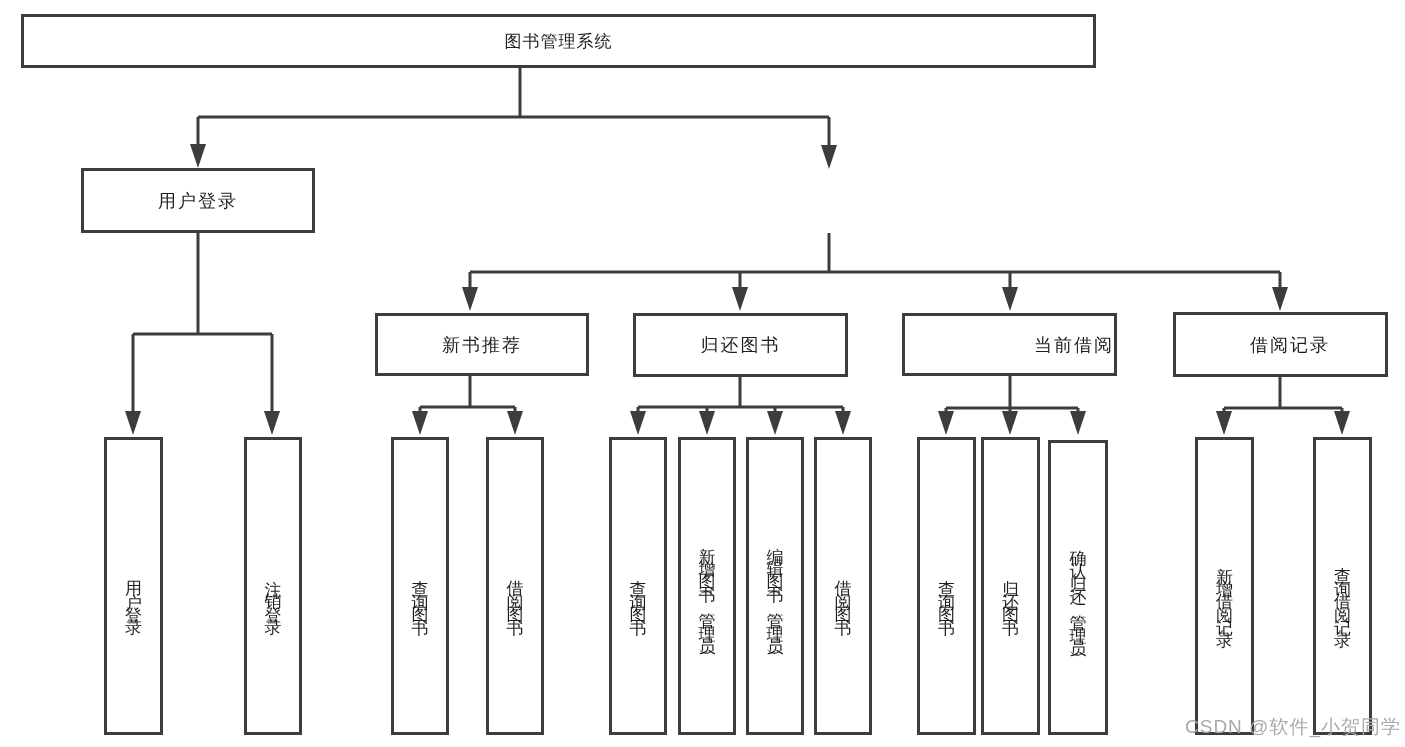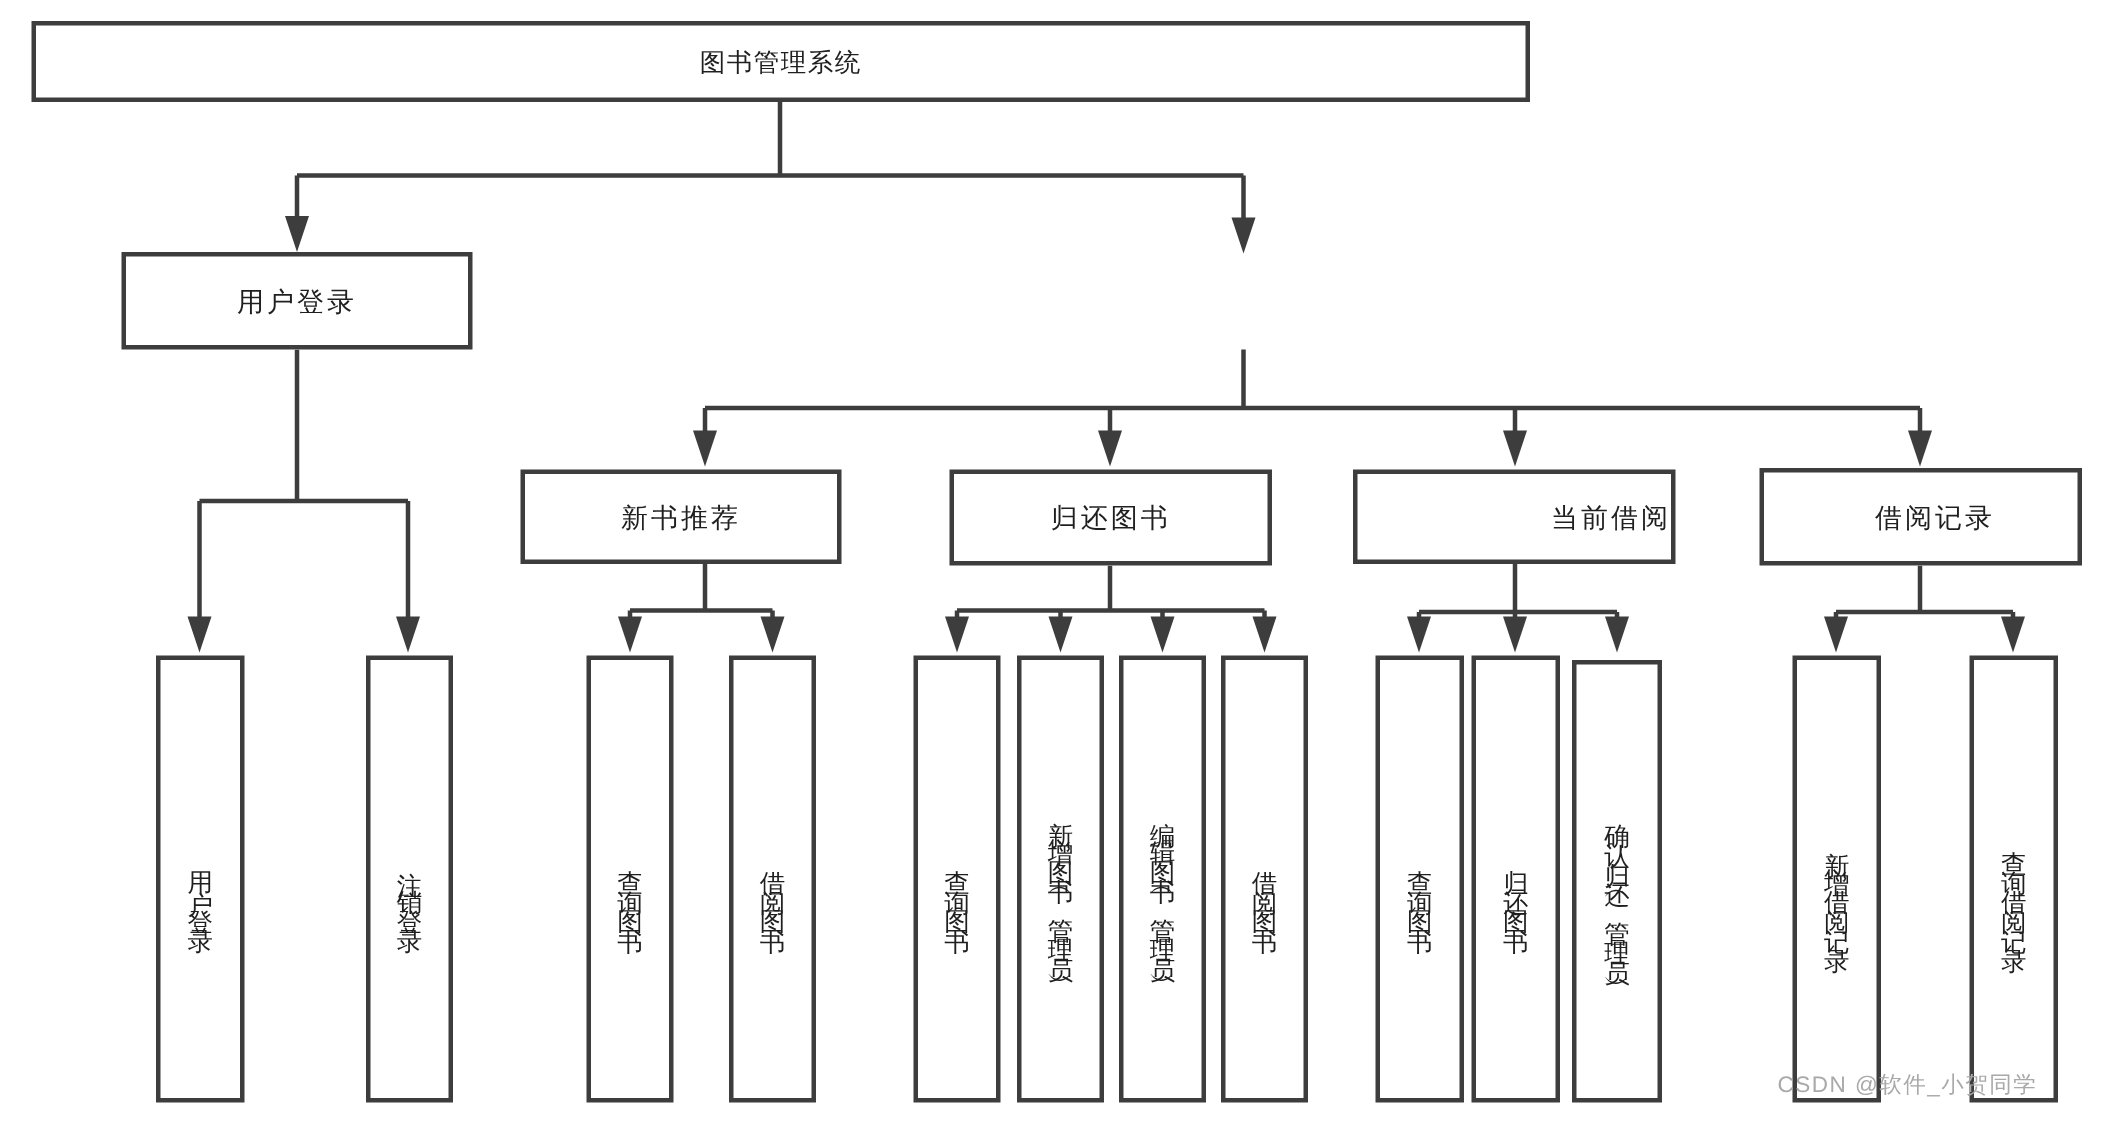--- a/index.html
+++ b/index.html
@@ -59,21 +59,21 @@
     text-orientation:mixed;
     font-size:17px;
     letter-spacing:13px;
     margin-bottom:-13px;
     white-space:nowrap;
   }
   .watermark{
     position:absolute;
     left:1185px;
     top:714px;
-    font-size:15px;
+    font-size:19px;
     letter-spacing:1px;
     color:var(--watermark);
     white-space:nowrap;
     z-index:5;
   }
 </style>
 </head>
 <body>
 
 <div id="canvas">
@@ -107,29 +107,29 @@
     <path d="M1010 376 V408 M946 408 H1078 M946 408 V414 M1010 408 V414 M1078 408 V414"></path>
     <polygon points="938,411 954,411 946,435"></polygon>
     <polygon points="1002,411 1018,411 1010,435"></polygon>
     <polygon points="1070,411 1086,411 1078,435"></polygon>
 
     <path d="M1280 377 V408 M1224 408 H1342 M1224 408 V414 M1342 408 V414"></path>
     <polygon points="1216,411 1232,411 1224,435"></polygon>
     <polygon points="1334,411 1350,411 1342,435"></polygon>
   </svg>
 
-  <div class="box" style="left:21px;top:14px;width:999px;height:54px;">
+  <div class="box" style="left:21px;top:14px;width:1075px;height:54px;">
     <span class="root-label">图书管理系统</span>
   </div>
 
   <div class="box" style="left:81px;top:168px;width:234px;height:65px;">
     <span class="h-label">用户登录</span>
   </div>
 
-  <div class="box" style="left:347px;top:313px;width:214px;height:63px;">
+  <div class="box" style="left:375px;top:313px;width:214px;height:63px;">
     <span class="h-label">新书推荐</span>
   </div>
   <div class="box" style="left:633px;top:313px;width:215px;height:64px;">
     <span class="h-label">归还图书</span>
   </div>
   <div class="box" style="left:902px;top:313px;width:215px;height:63px;justify-content:flex-end;">
     <span class="h-label">当前借阅</span>
   </div>
   <div class="box" style="left:1173px;top:312px;width:215px;height:65px;padding-left:19px;">
     <span class="h-label">借阅记录</span>

